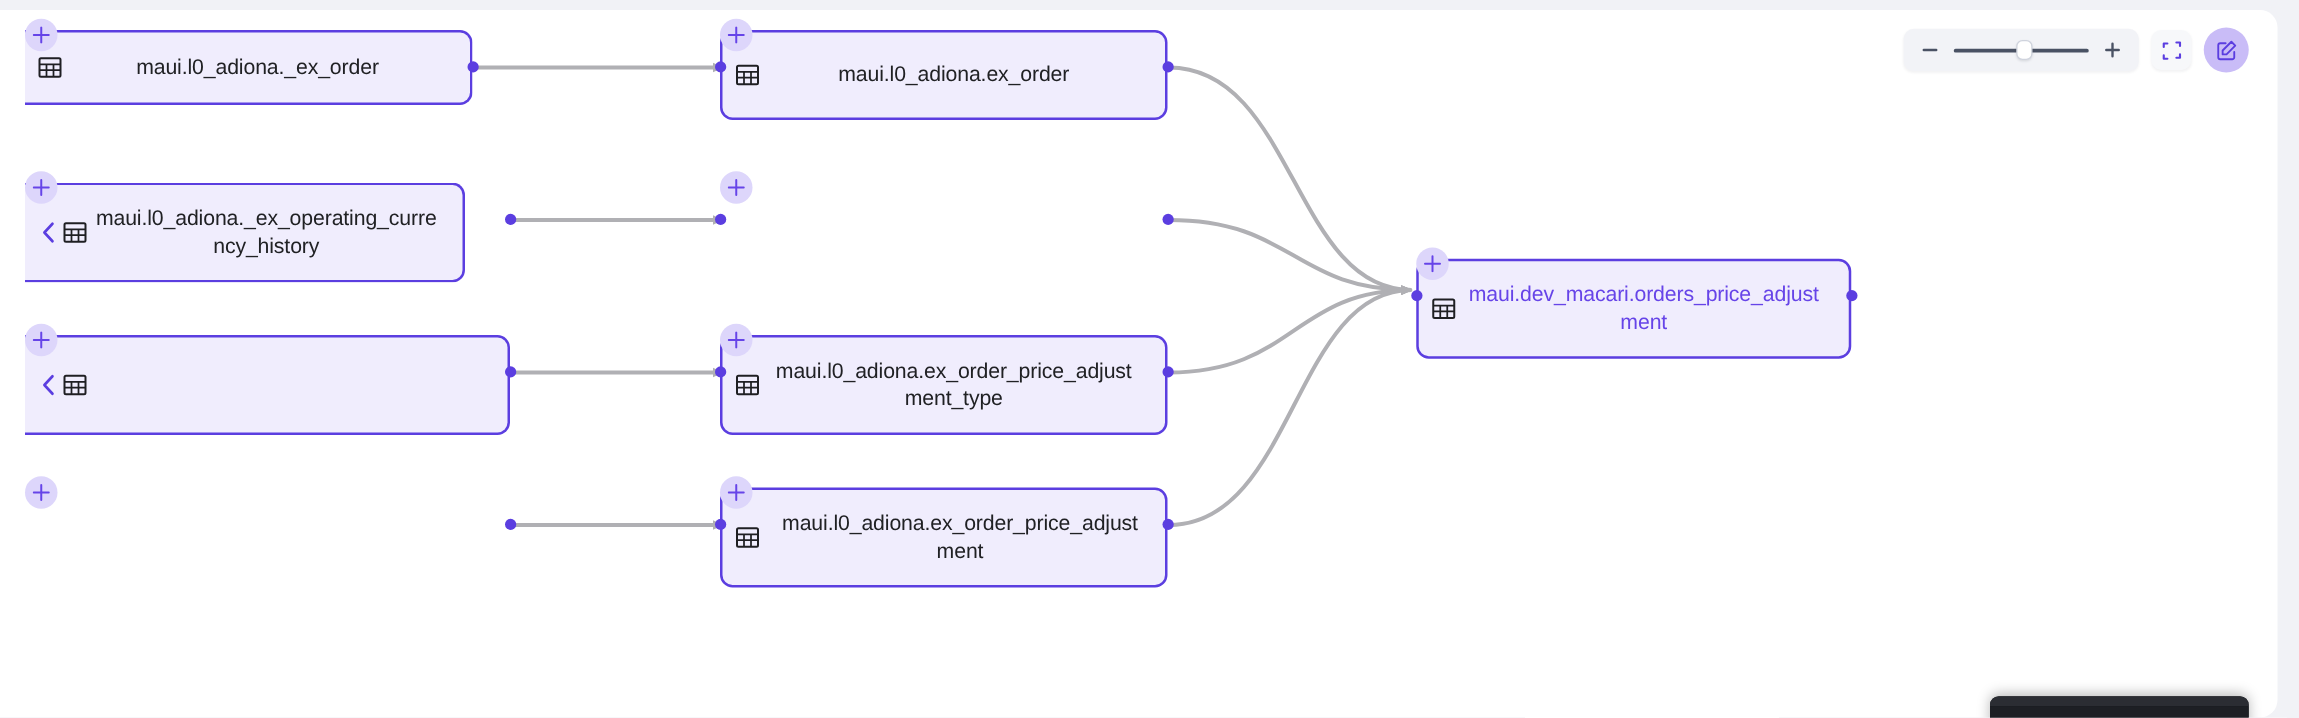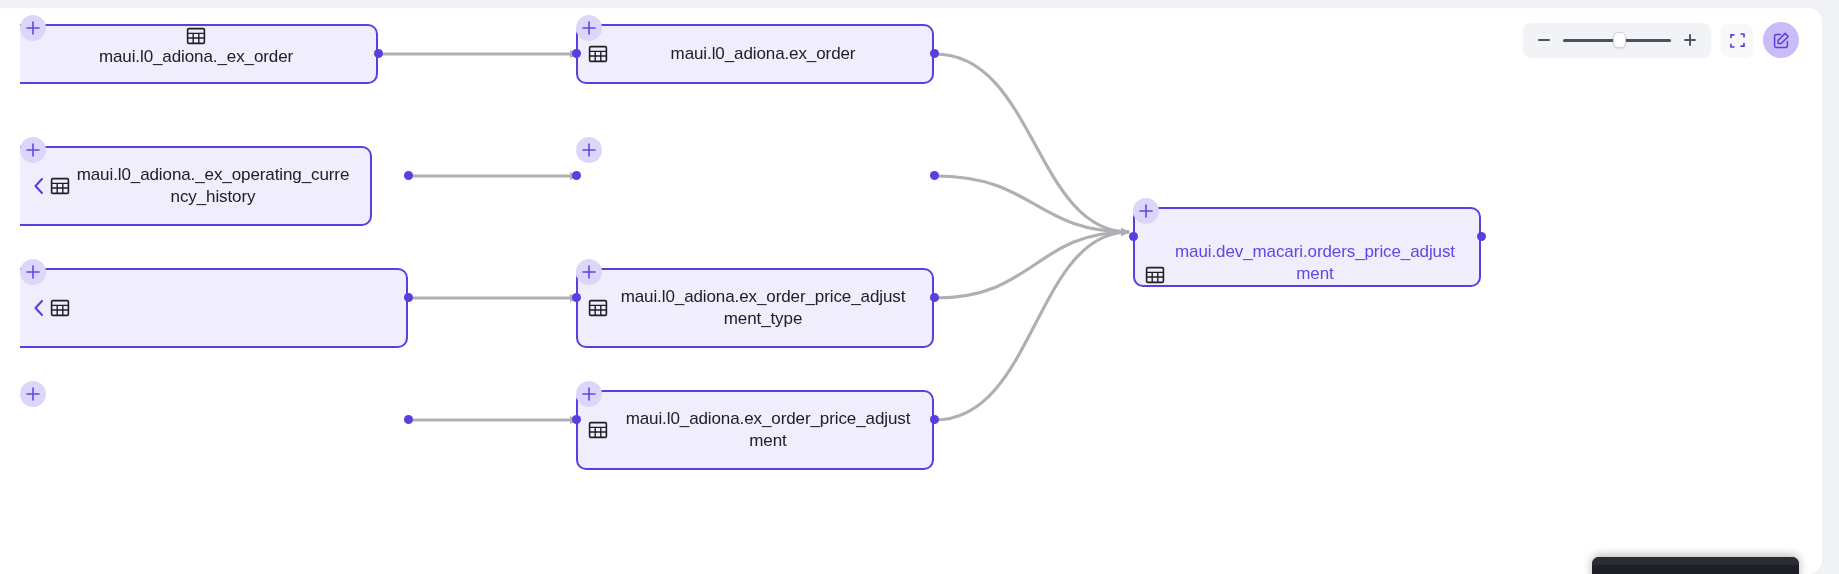--- a/index.html
+++ b/index.html
@@ -163,21 +163,21 @@
         <path d="M935,290 C1035,290 1035,224 1129,224"></path>
         <path d="M935,412 C1035,412 1035,224 1129,224"></path>
       </g>
     </svg>
 
     <div class="plus-badge" style="left:20px; top:7px;">
       <svg viewBox="0 0 14 14">
           <path d="M7 1v12M1 7h12" stroke="#6644e8" stroke-width="1.6" fill="none" stroke-linecap="round"></path>
         </svg>
     </div>
-    <div class="node cut-left" style="left:20px; top:16px; width:358px; height:60px;flex-direction:column;">
+    <div class="node cut-left" style="left:20px; top:16px; width:358px; height:60px;">
       <svg class="tbl-icon" viewBox="0 0 20 20">
         <rect x="1.6" y="2.6" width="16.8" height="14.8" rx="1.2" fill="none" stroke="#1f1f23" stroke-width="1.6"></rect>
         <path d="M1.6 7.4h16.8M1.6 12h16.8M7.2 7.4v10M12.8 7.4v10" stroke="#1f1f23" stroke-width="1.4"></path>
       </svg>
       <span class="node-label">maui.l0_adiona._ex_order</span>
     </div>
     <div class="handle" style="left:374px; top:41px;"></div>
 
     <div class="plus-badge" style="left:20px; top:129px;">
       <svg viewBox="0 0 14 14">
@@ -217,21 +217,21 @@
           <path d="M7 1v12M1 7h12" stroke="#6644e8" stroke-width="1.6" fill="none" stroke-linecap="round"></path>
         </svg>
     </div>
     <div class="handle" style="left:404px; top:407px;"></div>
 
     <div class="plus-badge" style="left:576px; top:7px;">
       <svg viewBox="0 0 14 14">
           <path d="M7 1v12M1 7h12" stroke="#6644e8" stroke-width="1.6" fill="none" stroke-linecap="round"></path>
         </svg>
     </div>
-    <div class="node" style="left:576px; top:16px; width:358px; height:60px;">
+    <div class="node" style="left:576px; top:16px; width:358px; height:72px;">
       <svg class="tbl-icon" viewBox="0 0 20 20">
         <rect x="1.6" y="2.6" width="16.8" height="14.8" rx="1.2" fill="none" stroke="#1f1f23" stroke-width="1.6"></rect>
         <path d="M1.6 7.4h16.8M1.6 12h16.8M7.2 7.4v10M12.8 7.4v10" stroke="#1f1f23" stroke-width="1.4"></path>
       </svg>
       <span class="node-label">maui.l0_adiona.ex_order</span>
     </div>
     <div class="handle" style="left:572px; top:41px;"></div>
     <div class="handle" style="left:930px; top:41px;"></div>
 
     <div class="plus-badge" style="left:576px; top:129px;">
@@ -270,21 +270,21 @@
       <span class="node-label">maui.l0_adiona.ex_order_price_adjustment</span>
     </div>
     <div class="handle" style="left:572px; top:407px;"></div>
     <div class="handle" style="left:930px; top:407px;"></div>
 
     <div class="plus-badge" style="left:1133px; top:190px;">
       <svg viewBox="0 0 14 14">
           <path d="M7 1v12M1 7h12" stroke="#6644e8" stroke-width="1.6" fill="none" stroke-linecap="round"></path>
         </svg>
     </div>
-    <div class="node target" style="left:1133px; top:199px; width:348px; height:80px;align-items:flex-end;">
+    <div class="node target" style="left:1133px; top:199px; width:348px; height:80px;">
       <svg class="tbl-icon" viewBox="0 0 20 20">
         <rect x="1.6" y="2.6" width="16.8" height="14.8" rx="1.2" fill="none" stroke="#1f1f23" stroke-width="1.6"></rect>
         <path d="M1.6 7.4h16.8M1.6 12h16.8M7.2 7.4v10M12.8 7.4v10" stroke="#1f1f23" stroke-width="1.4"></path>
       </svg>
       <span class="node-label">maui.dev_macari.orders_price_adjustment</span>
     </div>
     <div class="handle" style="left:1129px; top:224px;"></div>
     <div class="handle" style="left:1477px; top:224px;"></div>
 
   </div>

